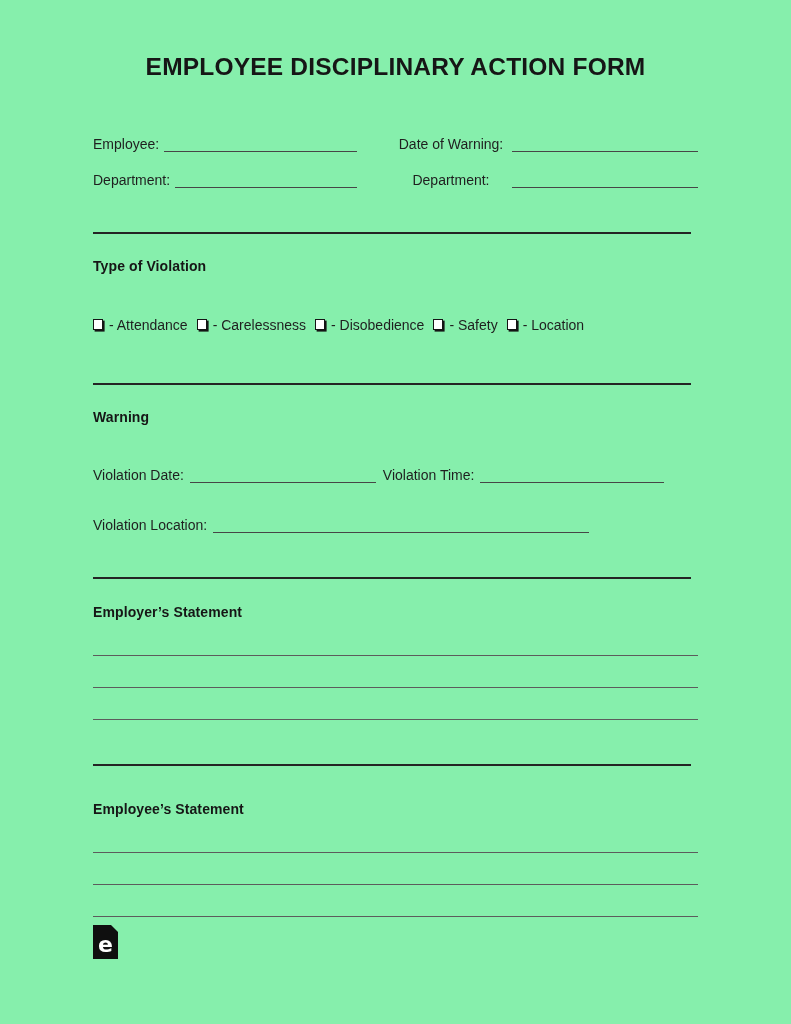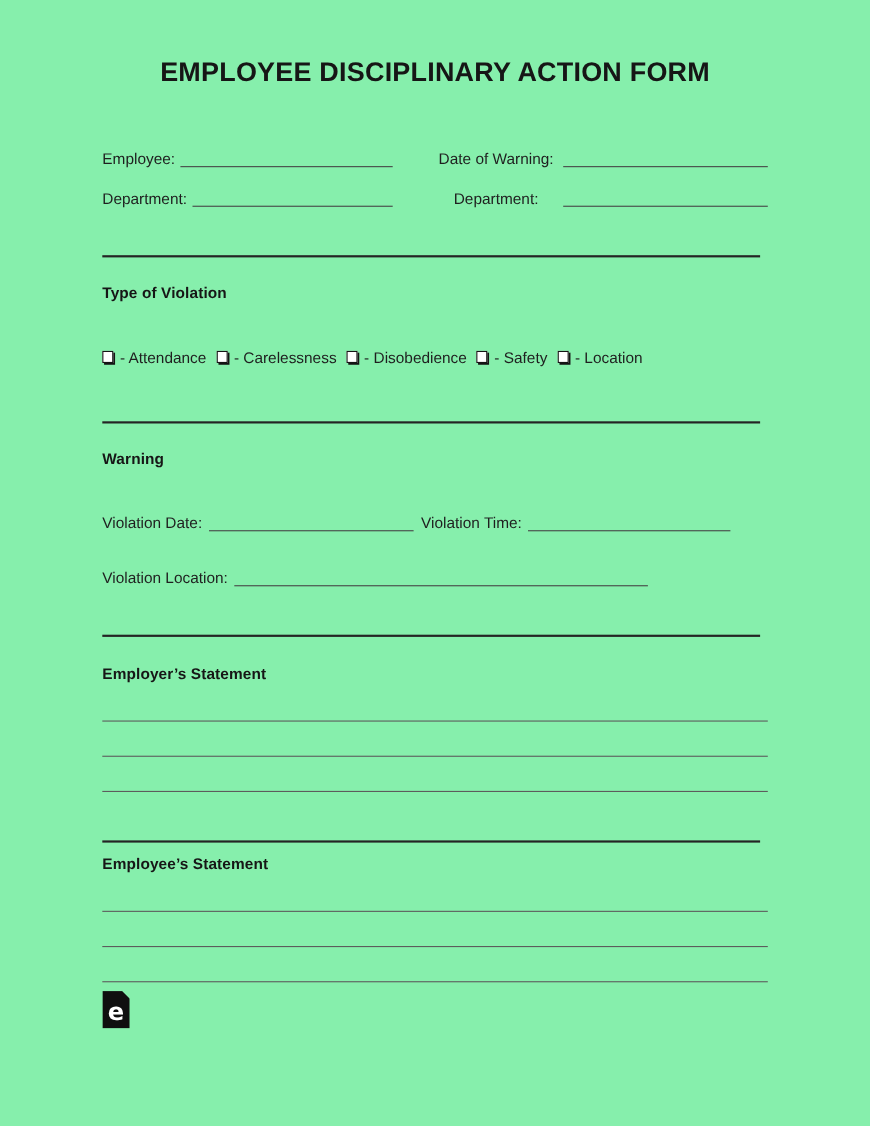--- a/index.html
+++ b/index.html
@@ -50,21 +50,21 @@
   .sec-h {
     font-size: 14px;
     line-height: 22px;
     font-weight: bold;
     color: #161616;
     letter-spacing: 0.1px;
   }
   .h-violation { margin-top: 21px; }
   .h-warning   { margin-top: 21px; }
   .h-employer  { margin-top: 22px; }
-  .h-employee  { margin-top: 8px; }
+  .h-employee  { margin-top: 32px; }
 
   
   .cb-row { display: flex; align-items: flex-end; height: 18px; font-size: 14px; white-space: nowrap; }
   .cb-row1 { margin-top: 38px; }
   .cb-row2 { margin-top: 16px; }
   .cb-item { display: flex; align-items: flex-end; margin-right: 9px; }
   .cbox {
     width: 10px; height: 11px;
     border: 1.6px solid #141414;
     box-shadow: 1.6px 1.6px 0 0 #141414;

